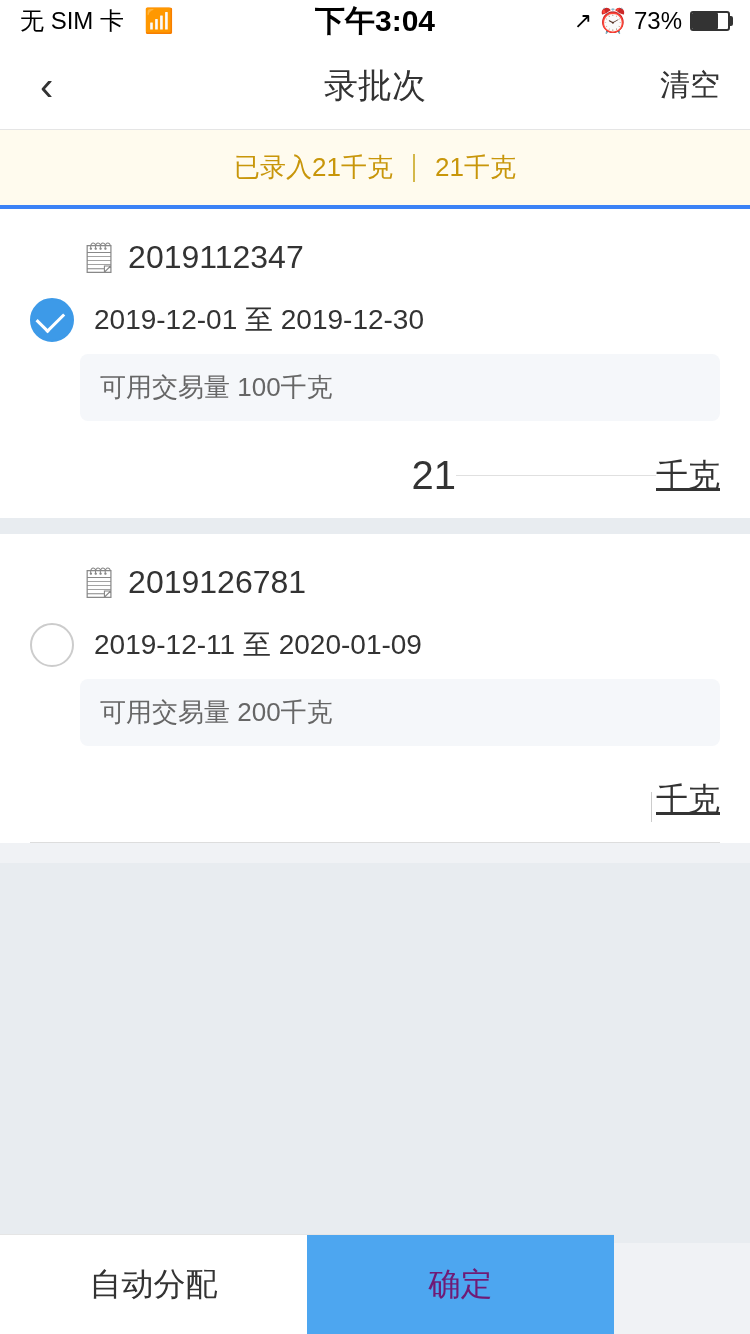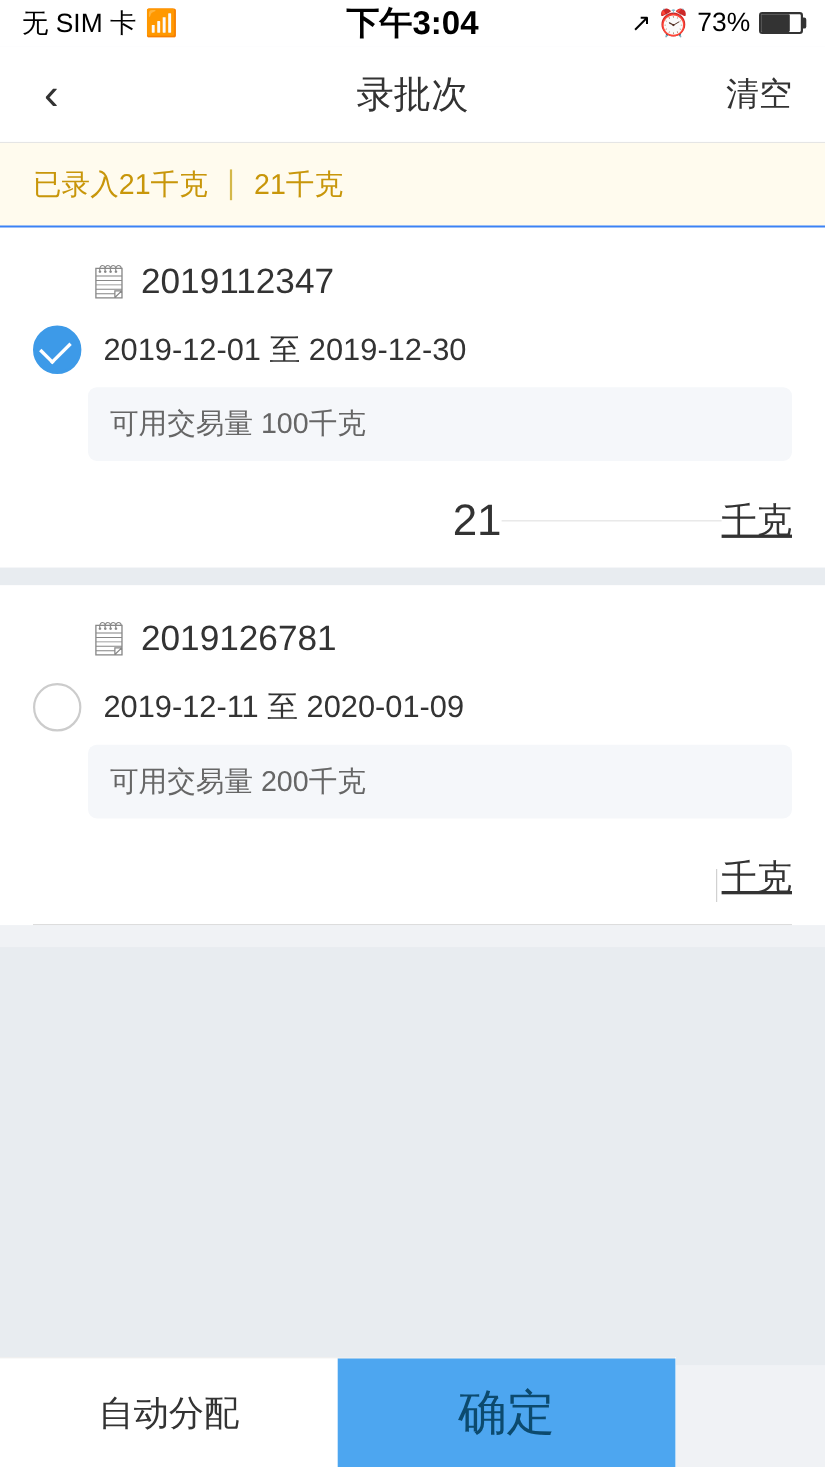--- a/index.html
+++ b/index.html
@@ -19,21 +19,21 @@
       display: flex;
       align-items: center;
       justify-content: space-between;
       padding: 0 20px;
       font-size: 26px;
       font-weight: 500;
     }
     .status-left {
       display: flex;
       align-items: center;
-      gap: 8px;
+      gap: 20px;
       font-size: 24px;
     }
     .status-center {
       font-size: 30px;
       font-weight: 600;
       position: absolute;
       left: 50%;
       transform: translateX(-50%);
     }
     .status-right {
@@ -101,21 +101,22 @@
       cursor: pointer;
     }
 
     
     .info-banner {
       background: #fffbee;
       padding: 20px 30px;
       display: flex;
       align-items: center;
       gap: 20px;
-      border-bottom: 2px solid #3b82f6;
+      border-bottom: 4px solid #3b82f6;
+      justify-content: center;
     }
     .info-text {
       font-size: 26px;
       color: #c8960a;
     }
     .info-divider {
       width: 2px;
       height: 28px;
       background: #d4b84a;
     }
@@ -246,22 +247,22 @@
       color: #333;
       cursor: pointer;
       display: flex;
       align-items: center;
       justify-content: center;
     }
     .btn-confirm {
       flex: 1;
       background: #4da6f0;
       border: none;
-      font-size: 44px;
-      color: #0c4a6e;
+      font-size: 32px;
+      color: #701a75;
       cursor: pointer;
       display: flex;
       align-items: center;
       justify-content: center;
       text-align: center;
     }
   </style>
 </head>
 <body>
 

